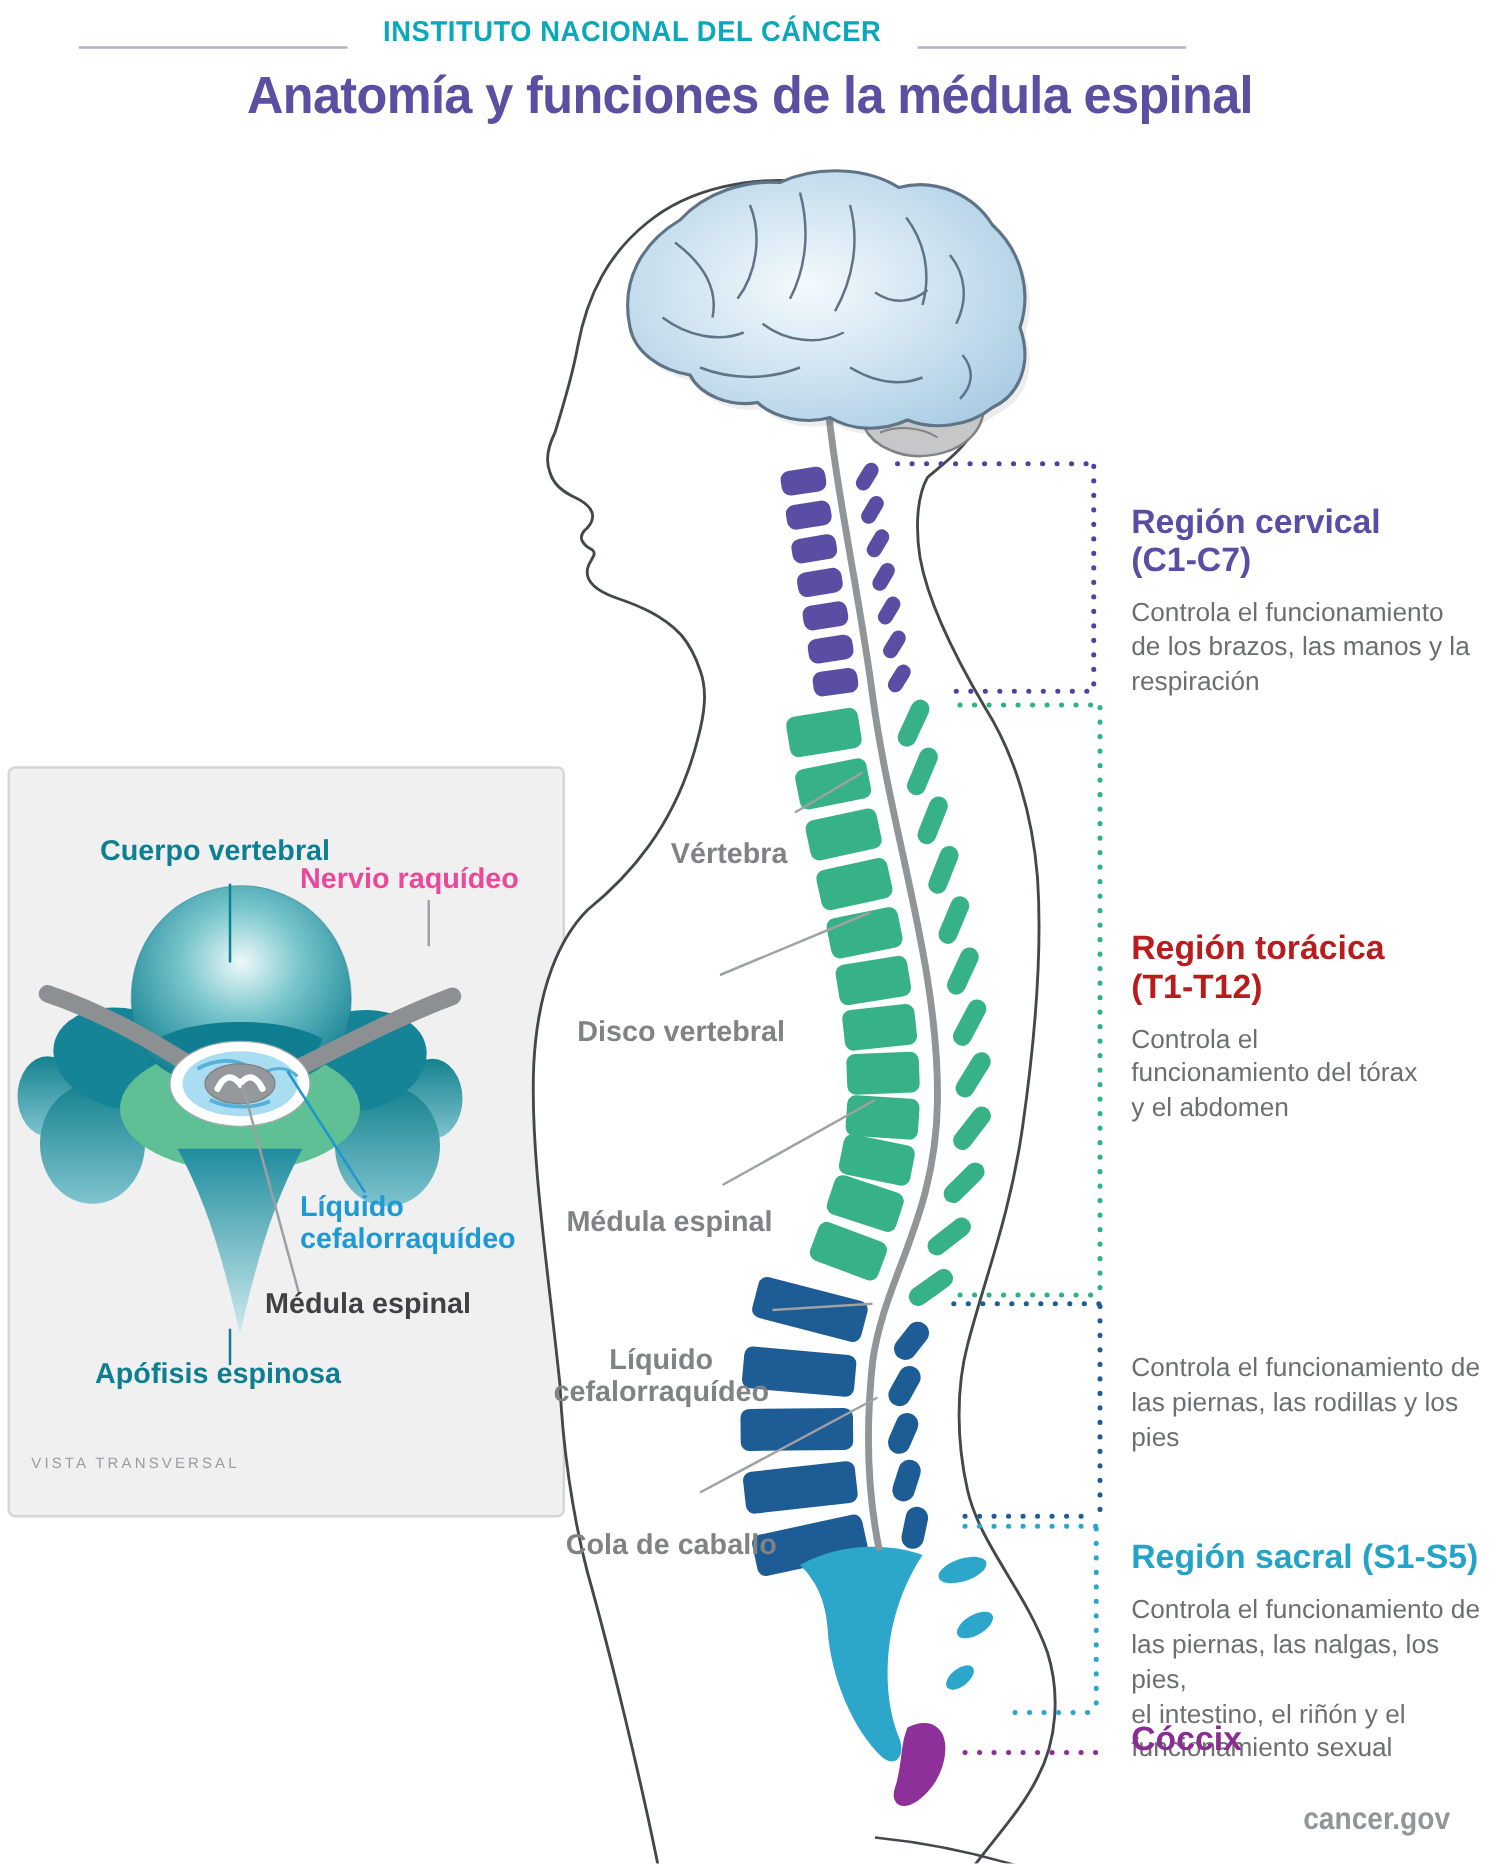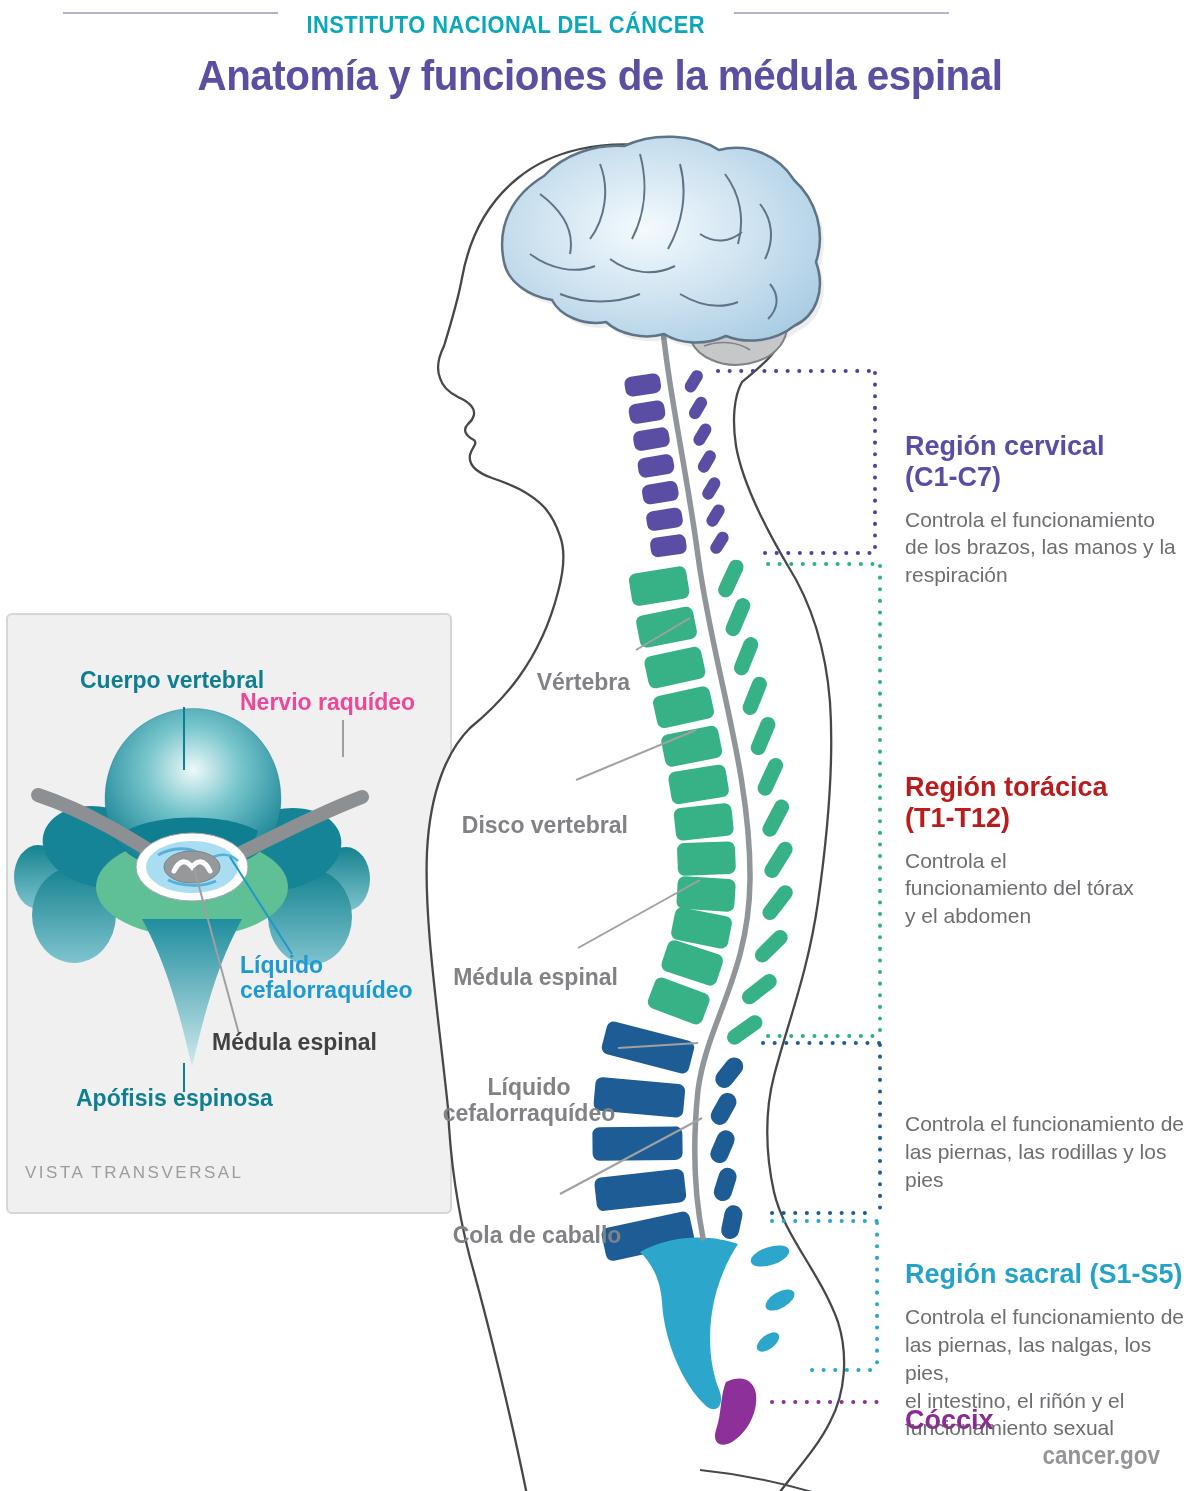--- a/index.html
+++ b/index.html
@@ -1,35 +1,35 @@
 <!DOCTYPE html>
 <html><head>
 <meta charset="utf-8">
 <style>
   html,body{margin:0;padding:0;background:#ffffff;}
   #page{position:relative;width:1200px;height:1491px;overflow:hidden;background:#ffffff;
         font-family:"Liberation Sans", sans-serif;}
   
-  #hdr{position:absolute;top:12px;left:0;width:1012px;display:flex;align-items:flex-start;justify-content:center;gap:18px;}
+  #hdr{position:absolute;top:12px;left:0;width:1012px;display:flex;align-items:flex-end;justify-content:center;gap:18px;}
   .hdr-line{width:215px;height:2px;background:#b6b1cc;}
   #hdr-text{font-size:23px;font-weight:bold;letter-spacing:.5px;transform:scaleX(.95);}
   #big-title{position:absolute;top:52px;left:0;width:1200px;text-align:center;
              font-size:42px;font-weight:bold;letter-spacing:-.5px;transform:scaleX(.96);}
   
   #inset-box{position:absolute;left:6px;top:613px;width:446px;height:601px;background:#f0f0f1;
              border:2px solid #d6d6d8;border-radius:6px;box-sizing:border-box;z-index:1;}
   #main-art{position:absolute;left:0;top:0;z-index:2;}
   #overlay{position:absolute;left:0;top:0;width:1200px;height:1491px;z-index:3;pointer-events:none;}
   
   .ilabel{position:absolute;font-weight:bold;font-size:23px;white-space:pre-line;line-height:1.1;}
   .slabel{position:absolute;font-weight:bold;font-size:23px;color:#808285;white-space:pre-line;line-height:1.15;margin-top:28px;}
-  .region{position:absolute;width:290px;margin-top:29px;}
+  .region{position:absolute;width:290px;}
   .region-title{font-size:27px;font-weight:bold;line-height:1.14;white-space:pre-line;}
   .region-desc{font-size:21px;color:#6d6e71;line-height:1.33;white-space:pre-line;margin-top:13px;}
-  #vista{position:absolute;font-size:17px;letter-spacing:2.5px;color:#9b9c9e;}
+  #vista{position:absolute;font-size:12px;letter-spacing:2.5px;color:#9b9c9e;}
   #footer-brand{position:absolute;top:1441px;right:33px;font-size:25px;font-weight:bold;color:#939598;transform:scaleX(.9);}
 </style>
 </head>
 <body>
 
 <div id="page">
 
   <div id="hdr">
     <div class="hdr-line"></div>
     <div id="hdr-text" style="color:#0ba8bc">INSTITUTO NACIONAL DEL CÁNCER</div>

